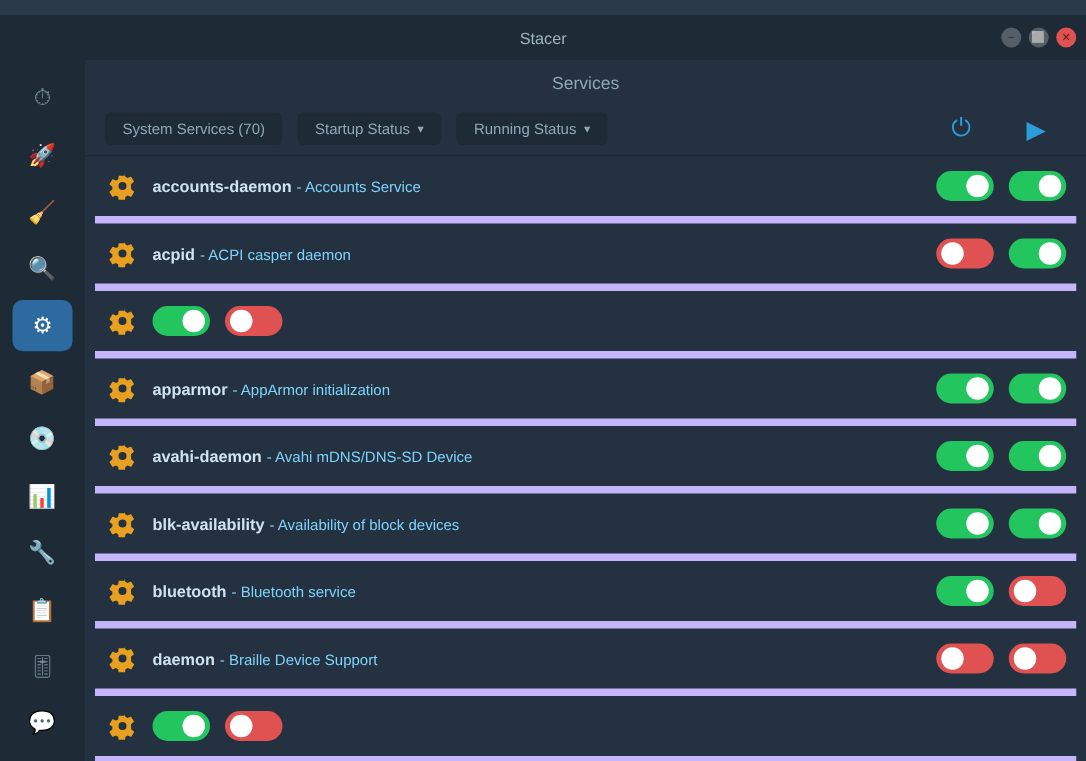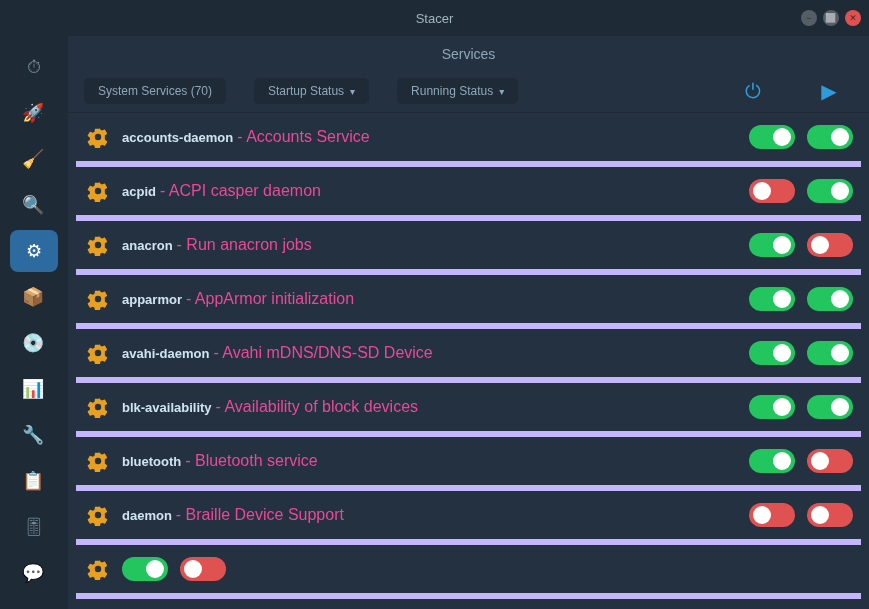--- a/index.html
+++ b/index.html
@@ -15,20 +15,21 @@
 
     
     .title-bar {
       background: #1e2a35;
       height: 36px;
       display: flex;
       align-items: center;
       justify-content: center;
       position: relative;
       flex-shrink: 0;
+      margin-top: 12px;
     }
     .title-bar-text {
       color: #a0b4c0;
       font-size: 13px;
     }
     .window-controls {
       position: absolute;
       right: 8px;
       top: 50%;
       transform: translateY(-50%);
@@ -99,21 +100,21 @@
       font-size: 14px;
       text-align: center;
       padding: 10px 0 8px;
       flex-shrink: 0;
     }
 
     
     .toolbar {
       display: flex;
       padding: 8px 16px;
-      gap: 28px;
+      gap: 12px;
       flex-shrink: 0;
       border-bottom: 1px solid #1e2a35;
     }
     .filter-btn {
       background: #1e2a35;
       border: none;
       color: #8fa8b8;
       font-size: 12px;
       padding: 6px 14px;
       border-radius: 5px;
@@ -171,22 +172,22 @@
       align-items: center;
       justify-content: center;
     }
 
     .service-name {
       font-size: 13px;
       font-weight: 600;
       color: #d0e4f0;
     }
     .service-desc {
-      font-size: 16px;
-      color: #ec4899;
+      font-size: 12px;
+      color: #7dd3fc;
       margin-left: 4px;
     }
 
     .service-info { flex: 1; display: flex; align-items: baseline; }
 
     .toggle-group {
       display: flex;
       gap: 12px;
       flex-shrink: 0;
     }
@@ -303,24 +304,20 @@
         <button class="toggle off" title="Startup"></button>
         <button class="toggle on" title="Running"></button>
       </div>
     </div>
         <div class="service-row">
       <div class="service-gear">
         <svg width="22" height="22" viewBox="0 0 24 24" fill="#e8a020">
           <path d="M12 15.5A3.5 3.5 0 0 1 8.5 12 3.5 3.5 0 0 1 12 8.5a3.5 3.5 0 0 1 3.5 3.5 3.5 3.5 0 0 1-3.5 3.5m7.43-2.92c.04-.33.07-.67.07-1.08 0-.41-.03-.75-.07-1.08l2.32-1.82c.21-.16.27-.44.13-.68l-2.2-3.82c-.13-.24-.42-.33-.65-.24l-2.74 1.1c-.57-.44-1.18-.79-1.86-1.06l-.42-2.92C14.14 3.1 13.88 3 13.6 3h-4.4c-.28 0-.54.1-.57.34l-.42 2.92C7.53 6.52 6.92 6.87 6.35 7.3L3.61 6.2c-.23-.09-.52 0-.65.24L.76 10.26c-.14.24-.08.52.13.68l2.32 1.82C3.17 13.09 3.14 13.43 3.14 13.84c0 .41.03.75.07 1.08L.89 16.74c-.21.16-.27.44-.13.68l2.2 3.82c.13.24.42.33.65.24l2.74-1.1c.57.44 1.18.79 1.86 1.06l.42 2.92c.03.24.29.34.57.34h4.4c.28 0 .54-.1.57-.34l.42-2.92c.68-.27 1.29-.62 1.86-1.06l2.74 1.1c.23.09.52 0 .65-.24l2.2-3.82c.14-.24.08-.52-.13-.68l-2.32-1.82z"></path>
         </svg>
       </div>
-      <div class="service-info">
-        <span class="service-name">anacron</span>
-        <span class="service-desc">- Run anacron jobs</span>
-      </div>
       <div class="toggle-group">
         <button class="toggle on" title="Startup"></button>
         <button class="toggle off" title="Running"></button>
       </div>
     </div>
         <div class="service-row">
       <div class="service-gear">
         <svg width="22" height="22" viewBox="0 0 24 24" fill="#e8a020">
           <path d="M12 15.5A3.5 3.5 0 0 1 8.5 12 3.5 3.5 0 0 1 12 8.5a3.5 3.5 0 0 1 3.5 3.5 3.5 3.5 0 0 1-3.5 3.5m7.43-2.92c.04-.33.07-.67.07-1.08 0-.41-.03-.75-.07-1.08l2.32-1.82c.21-.16.27-.44.13-.68l-2.2-3.82c-.13-.24-.42-.33-.65-.24l-2.74 1.1c-.57-.44-1.18-.79-1.86-1.06l-.42-2.92C14.14 3.1 13.88 3 13.6 3h-4.4c-.28 0-.54.1-.57.34l-.42 2.92C7.53 6.52 6.92 6.87 6.35 7.3L3.61 6.2c-.23-.09-.52 0-.65.24L.76 10.26c-.14.24-.08.52.13.68l2.32 1.82C3.17 13.09 3.14 13.43 3.14 13.84c0 .41.03.75.07 1.08L.89 16.74c-.21.16-.27.44-.13.68l2.2 3.82c.13.24.42.33.65.24l2.74-1.1c.57.44 1.18.79 1.86 1.06l.42 2.92c.03.24.29.34.57.34h4.4c.28 0 .54-.1.57-.34l.42-2.92c.68-.27 1.29-.62 1.86-1.06l2.74 1.1c.23.09.52 0 .65-.24l2.2-3.82c.14-.24.08-.52-.13-.68l-2.32-1.82z"></path>
         </svg>

